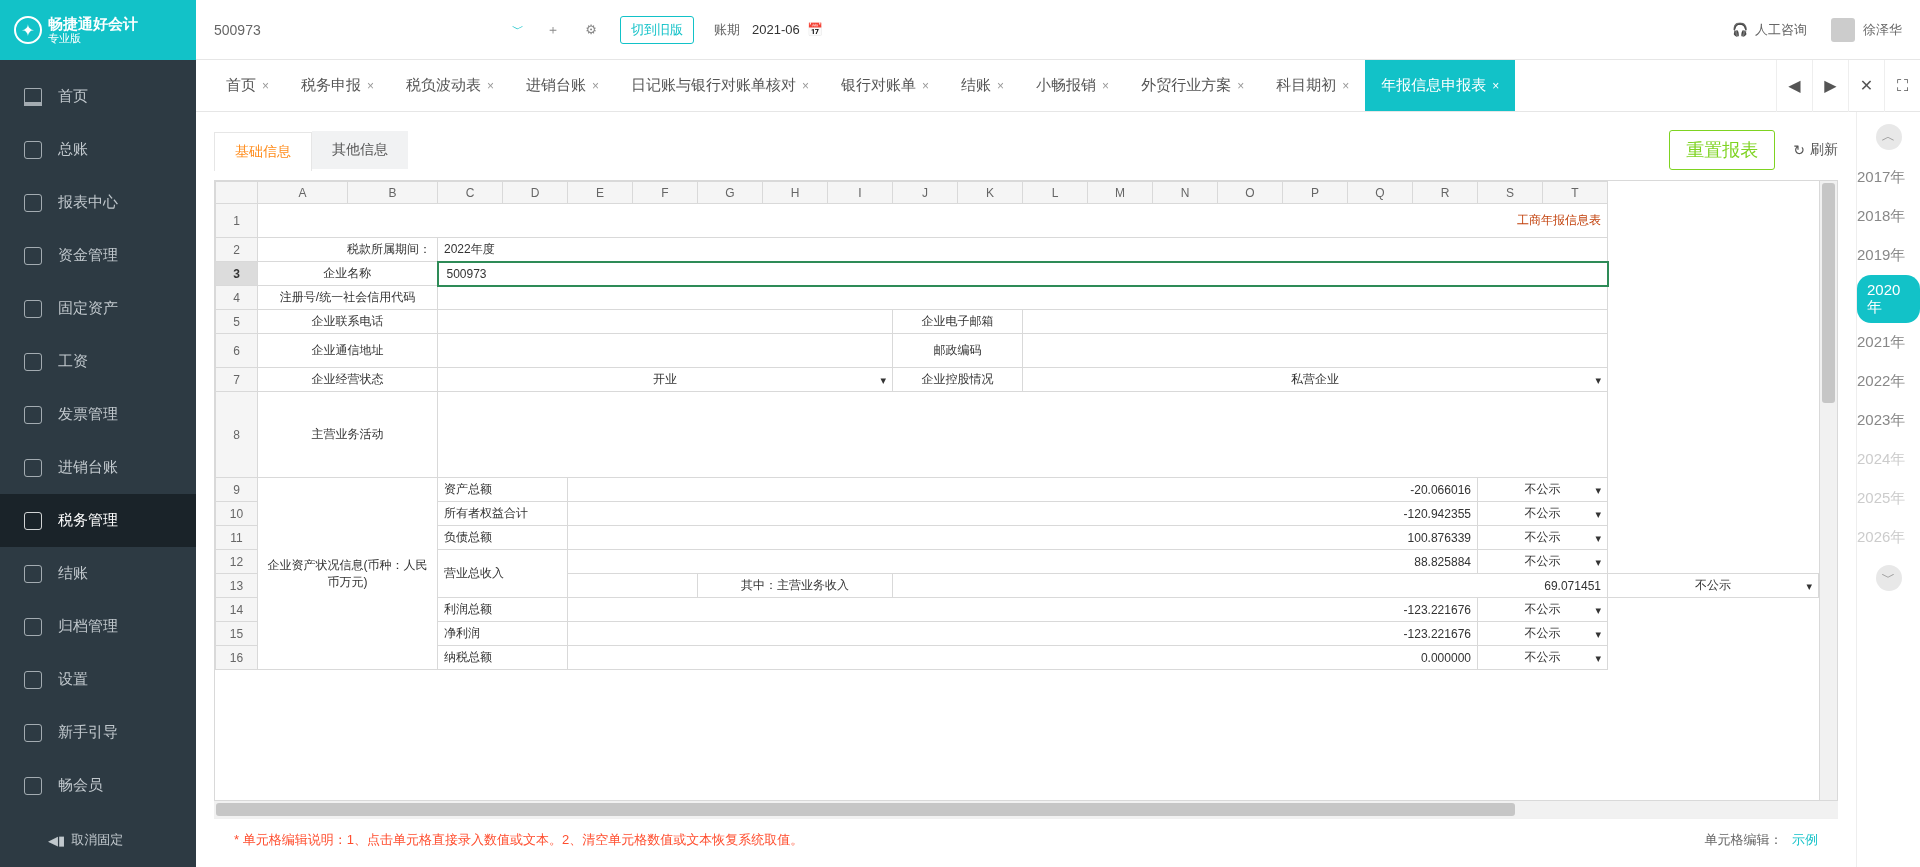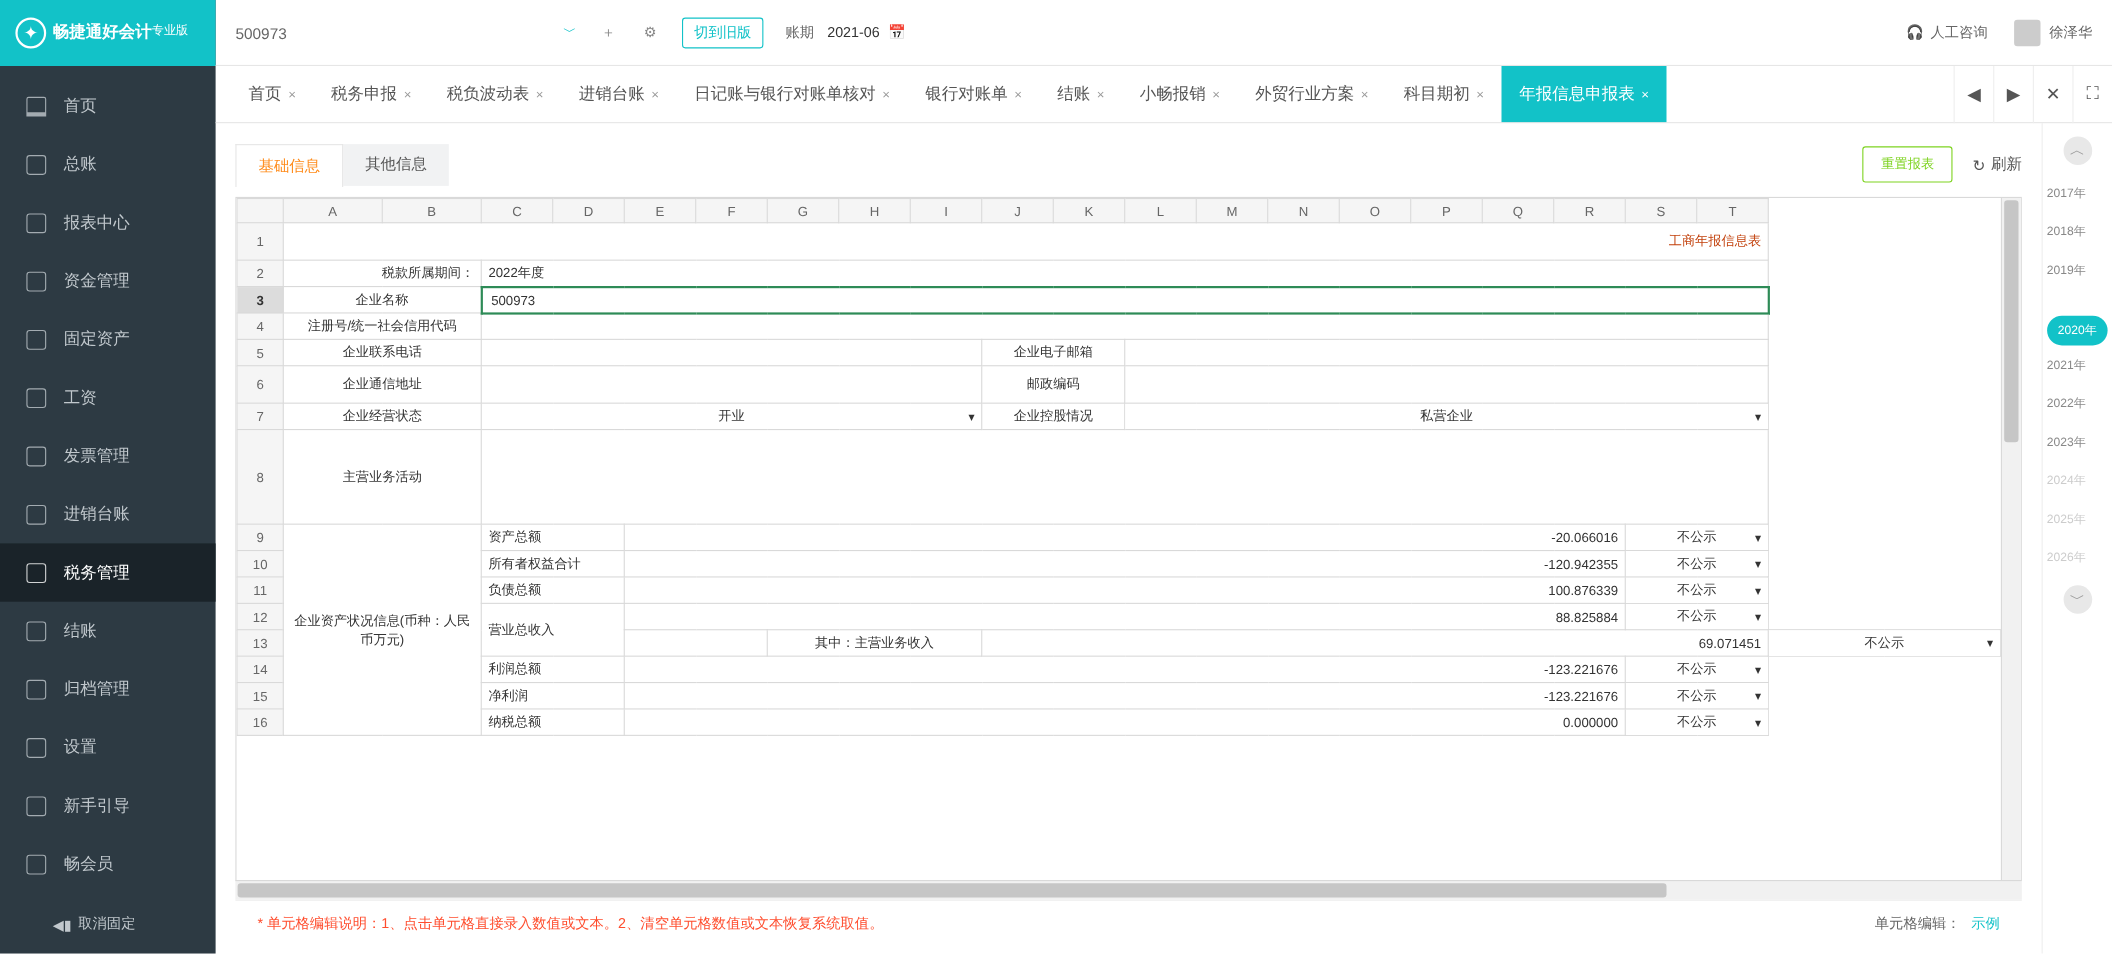--- a/index.html
+++ b/index.html
@@ -4,21 +4,21 @@
 <style>
 * { margin: 0; padding: 0; box-sizing: border-box; }
 body { font-family: "Microsoft YaHei", Arial, sans-serif; font-size: 13px; color: #333; background: #fff; overflow: hidden; }
 
 .app { display: flex; height: 867px; width: 1920px; }
 
 
 .sidebar { width: 196px; background: #2d3a43; color: #c1c8cd; flex-shrink: 0; }
 .logo-area { height: 60px; background: #12c2c8; color: #fff; display: flex; align-items: center; padding: 0 14px; }
 .logo-icon { width: 28px; height: 28px; border: 2px solid #fff; border-radius: 50%; display: flex; align-items: center; justify-content: center; font-size: 16px; margin-right: 6px; }
-.logo-text { display: flex; flex-direction: row; line-height: 1.1; }
+.logo-text { display: flex; flex-direction: column; line-height: 1.1; }
 .logo-main { font-size: 15px; font-weight: bold; }
 .logo-sub { font-size: 11px; }
 .nav-list { list-style: none; padding-top: 10px; }
 .nav-item { display: flex; align-items: center; height: 53px; padding: 0 24px; cursor: pointer; font-size: 15px; }
 .nav-item.active { background: #1a2329; color: #fff; }
 .nav-icon { width: 18px; height: 18px; margin-right: 16px; opacity: 0.8; border: 1.5px solid currentColor; border-radius: 3px; }
 .nav-icon.home { border-radius: 2px 2px 0 0; border-bottom-width: 4px;}
 .pin-area { position: absolute; bottom: 18px; left: 48px; display: flex; align-items: center; color: #c1c8cd; cursor: pointer; }
 .pin-icon { margin-right: 6px; }
 
@@ -50,21 +50,21 @@
 .tabs-ctrl { margin-left: auto; display: flex; align-items: center; }
 .tabs-ctrl-btn { width: 36px; height: 52px; display: flex; align-items: center; justify-content: center; border-left: 1px solid #eee; color: #555; cursor: pointer; font-size: 16px;}
 
 
 .content { flex: 1; display: flex; min-height: 0; }
 .sheet-area { flex: 1; display: flex; flex-direction: column; padding: 18px 18px 6px 18px; min-width: 0;}
 .sub-tabs-row { display: flex; align-items: center; }
 .sub-tab { padding: 10px 20px; background: #f1f2f3; color: #555; cursor: pointer; font-size: 14px; text-align: center;}
 .sub-tab.active { background: #fff; color: #ff8b1a; border: 1px solid #e6e6e6; border-bottom: none; position: relative; top: 1px;}
 .sub-tabs-right { margin-left: auto; display: flex; align-items: center; gap: 18px; }
-.reset-btn { border: 1px solid #7ed321; color: #7ed321; padding: 7px 16px; border-radius: 3px; cursor: pointer; font-size: 12px;}
+.reset-btn { border: 1px solid #7ed321; color: #7ed321; padding: 7px 16px; border-radius: 3px; cursor: pointer; font-size: 18px;}
 .refresh-btn { display: flex; align-items: center; color: #555; cursor: pointer; font-size: 14px;}
 .refresh-btn .ric { margin-right: 5px; }
 
 
 .sheet-wrap { flex: 1; border: 1px solid #d9d9d9; margin-top: 10px; display: flex; min-height: 0; position: relative; }
 .sheet-scroll { flex: 1; overflow: auto; }
 table.sheet { border-collapse: collapse; width: 100%; table-layout: fixed; }
 table.sheet th, table.sheet td { border: 1px solid #d9d9d9; height: 24px; font-size: 12px; padding: 0 6px; background: #fff;}
 table.sheet thead th { background: #f5f5f5; color: #666; text-align: center; font-weight: normal; height: 22px;}
 .corner { width: 42px; background:#f5f5f5;}
@@ -79,22 +79,22 @@
 .dd-cell::after { content: "▾"; position: absolute; right: 6px; top: 50%; transform: translateY(-50%); color: #333; font-size: 11px;}
 .editing { border: 2px solid #2e8b57 !important; text-align: left; padding-left: 8px !important; }
 .vscroll-fake { width: 18px; background: #f1f1f1; border-left: 1px solid #d9d9d9; position: relative;}
 .vscroll-thumb { position: absolute; left: 2px; right: 2px; top: 2px; height: 220px; background: #c6c6c6; border-radius: 3px;}
 .hscroll-fake { height: 18px; background: #f1f1f1; border-top: 1px solid #d9d9d9; margin-top:-1px; position: relative; margin-right:0;}
 .hscroll-thumb { position: absolute; top: 2px; bottom: 2px; left: 2px; width: 80%; background: #c6c6c6; border-radius: 3px;}
 
 
 .year-rail { width: 64px; border-left: 1px solid #eee; display: flex; flex-direction: column; align-items: center; padding-top: 12px; gap: 8px; }
 .rail-arrow { width: 26px; height: 26px; border-radius: 50%; background: #e8e8e8; color: #999; display: flex; align-items: center; justify-content: center; cursor: pointer; font-size: 14px;}
-.year-item { font-size: 11px; color: #888; padding: 10px 0; cursor: pointer; }
-.year-item.active { background: #12c2c8; color: #fff; border-radius: 14px; padding: 6px 10px; margin-top: 24px; }
+.year-item { font-size: 15px; color: #888; padding: 10px 0; cursor: pointer; }
+.year-item.active { background: #12c2c8; color: #fff; border-radius: 14px; padding: 6px 10px; }
 .year-item.disabled { color: #ccc; }
 
 
 .footer-note { padding: 12px 20px; font-size: 13px; display: flex; align-items: center; border-top: 1px solid #f0f0f0;}
 .footer-note .warn { color: #ff4d2e; }
 .footer-note .right { margin-left: auto; color: #666; }
 .footer-note .example { color: #12c2c8; margin-left: 6px; cursor: pointer; }
 </style>
 </head>
 <body>

